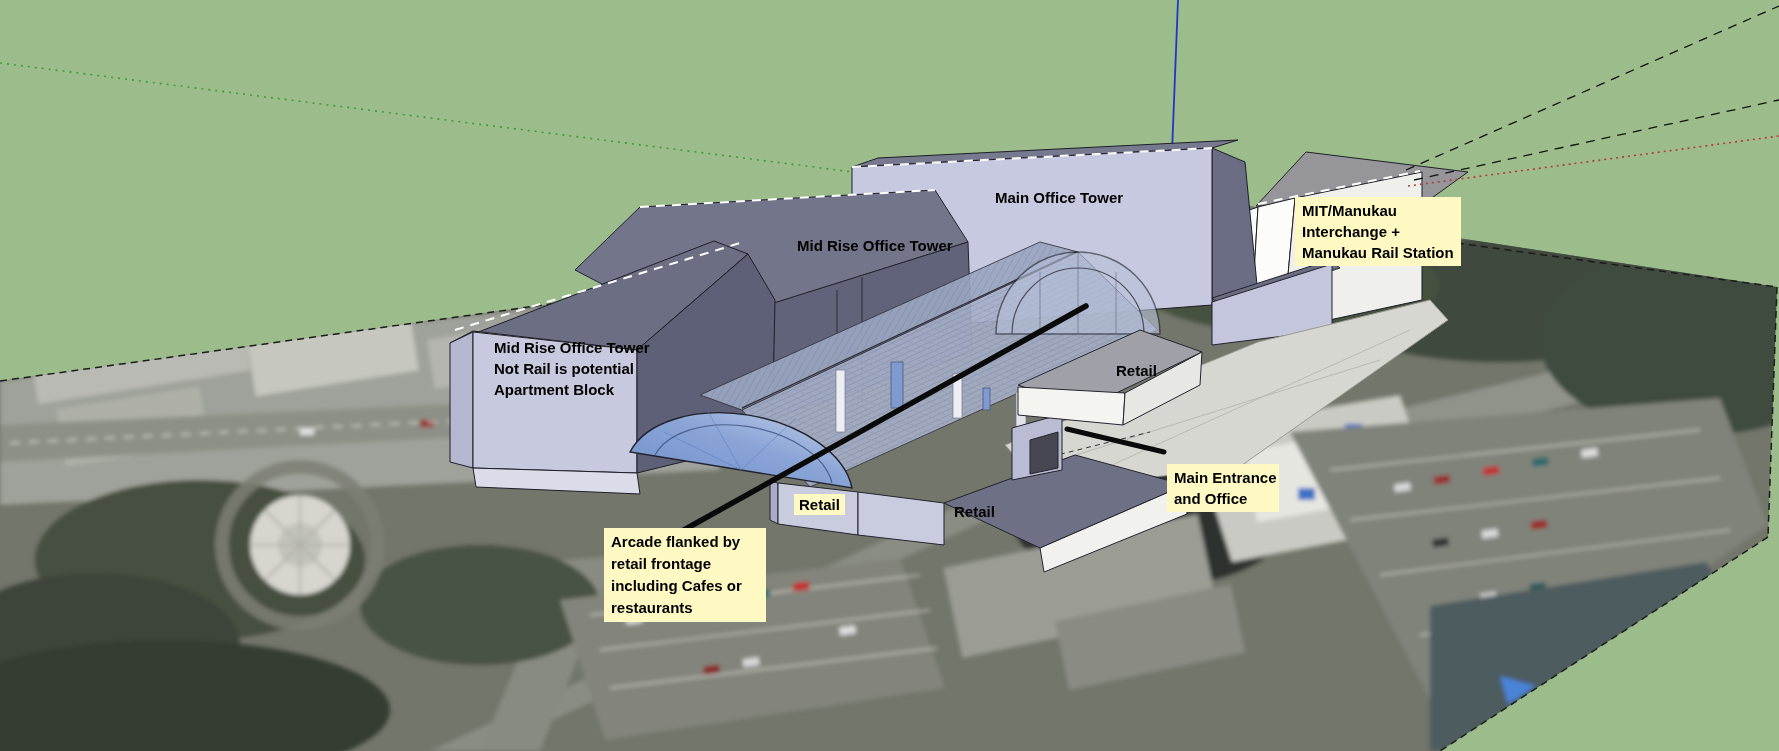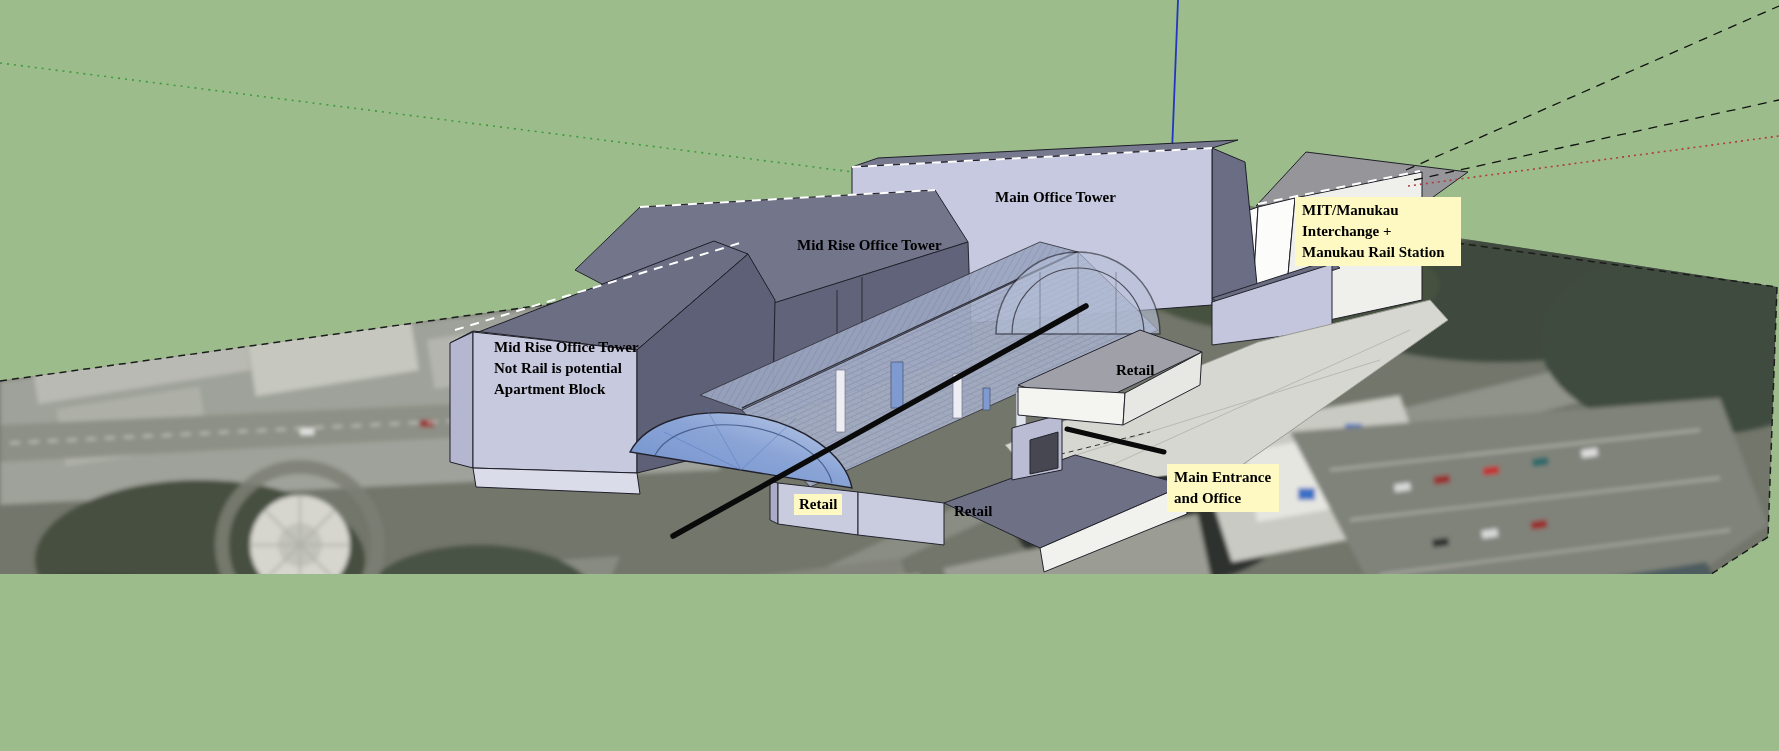--- a/index.html
+++ b/index.html
@@ -1,17 +1,17 @@
 <!DOCTYPE html>
 <html><head>
 <meta charset="utf-8">
 <style>
   html,body{margin:0;padding:0;background:#9cbd8b;}
-  .viewport{position:relative;width:1779px;height:574px;overflow:hidden;
-    font-family:Liberation Serif, serif;}
+  .viewport{position:relative;width:1779px;height:751px;overflow:hidden;
+    font-family:Liberation Sans, sans-serif;}
   svg{position:absolute;left:0;top:0;}
   .labels{position:absolute;left:0;top:0;width:100%;height:100%;pointer-events:none;}
   .lbl{position:absolute;font-weight:bold;font-size:15px;color:#000;
     line-height:21px;white-space:nowrap;}
   .lbl.box{background:#fef9c3;padding:3px 7px;}
   .lbl.onmodel{background:transparent;}
   .arcadebox{line-height:22px;}
 </style>
 </head>
 <body>
@@ -257,20 +257,26 @@
     <div>MIT/Manukau</div>
     <div>Interchange +</div>
     <div>Manukau Rail Station</div>
   </div>
 
   <div class="lbl box" style="left:1167px;top:424px;width:98px;margin-top:40px;">
     <div>Main Entrance</div>
     <div>and Office</div>
   </div>
 
+  <div class="lbl box arcadebox" style="left:604px;top:528px;width:148px;">
+    <div>Arcade flanked by</div>
+    <div>retail frontage</div>
+    <div>including Cafes or</div>
+    <div>restaurants</div>
+  </div>
 
   <div class="lbl box" style="left:794px;top:494px;padding:0 5px;">Retail</div>
 
   <div class="lbl onmodel" style="left:954px;top:501px;">Retail</div>
 
   <div class="lbl onmodel" style="left:1116px;top:360px;">Retail</div>
 </div>
 
 </div>
 

